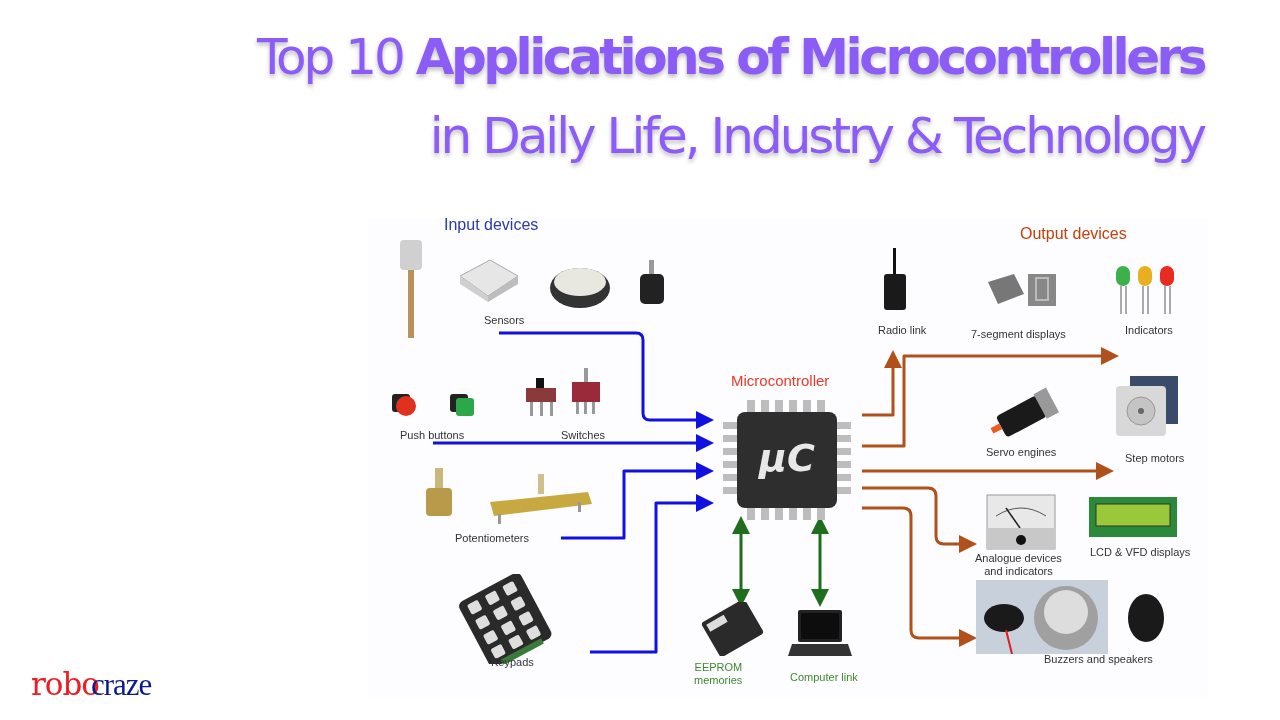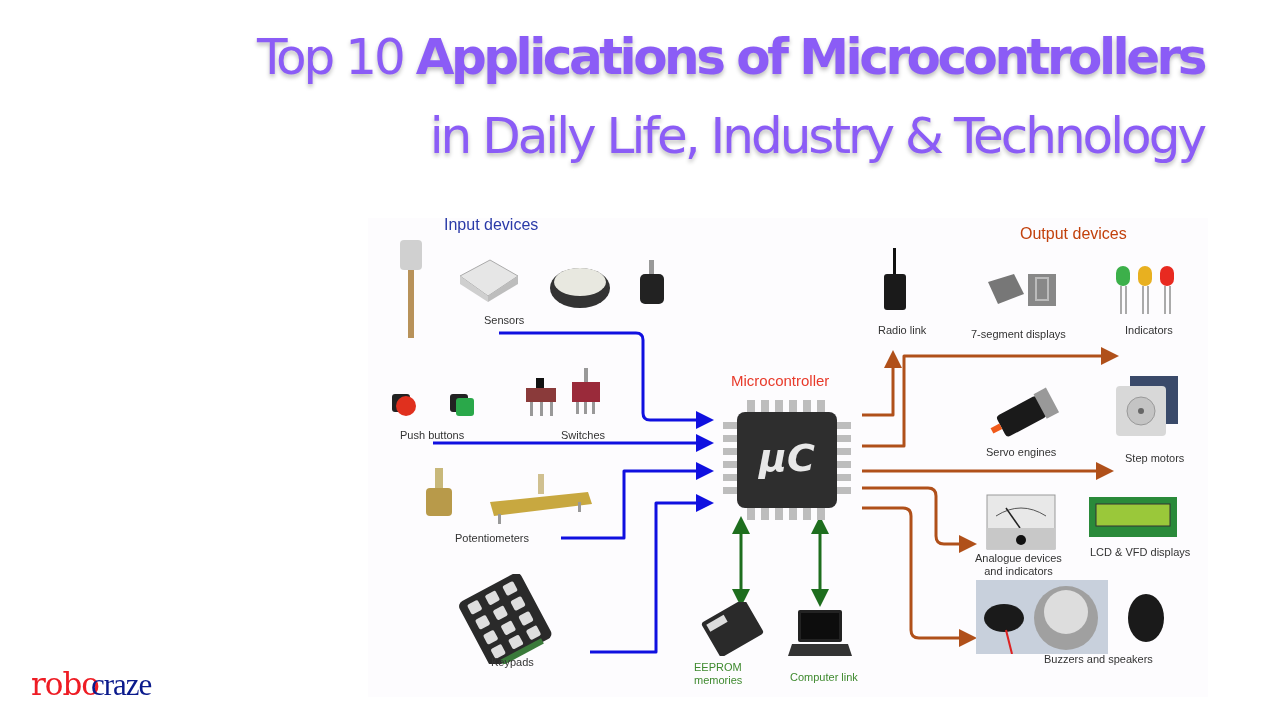--- a/index.html
+++ b/index.html
@@ -4,21 +4,21 @@
 <style>
   html, body { margin:0; padding:0; }
   body { width:1280px; height:720px; background:#ffffff; position:relative; overflow:hidden; font-family:"Liberation Sans", sans-serif; }
   .title { position:absolute; right:76px; text-align:right; color:#8b5cf6; font-family:"DejaVu Sans", sans-serif; letter-spacing:-3px; white-space:nowrap; text-shadow:0 3px 4px rgba(0,0,0,0.25); }
   .t1 { top:22px; font-size:50px; line-height:70px; }
   .t1 .light { font-weight:normal; }
   .t1 .bold { font-weight:bold; letter-spacing:-3.5px; }
   .t2 { top:100px; font-size:50px; line-height:72px; font-weight:normal; }
 
   .panel { position:absolute; left:368px; top:218px; width:840px; height:479px; background:#fdfcfe; }
-  .lbl { position:absolute; font-family:"Liberation Sans", sans-serif; font-size:11px; color:#333; white-space:nowrap; }
+  .lbl { position:absolute; font-family:"Liberation Sans", sans-serif; font-size:11px; color:#333; white-space:nowrap;text-align:right; }
   .hdr-in { position:absolute; left:76px; top:-2px; font-size:16px; color:#2a3aa8; }
   .hdr-out { position:absolute; left:620px; top:7px; font-size:16px; color:#c2410c;margin-left:32px; }
   .hdr-mc { position:absolute; left:363px; top:154px; font-size:15px; color:#e83a2a; }
   .green { color:#3f8a2f; }
   svg.wires { position:absolute; left:0; top:0; }
   .dev { position:absolute; }
 
   .logo { position:absolute; left:31px; top:664px; font-family:"DejaVu Serif", serif; font-size:31px; letter-spacing:-1px; line-height:40px; }
   .logo .r { color:#ee1c24; }
   .logo .c { color:#0a1a8c; margin-left:-8px;font-family:Liberation Serif, serif; }

